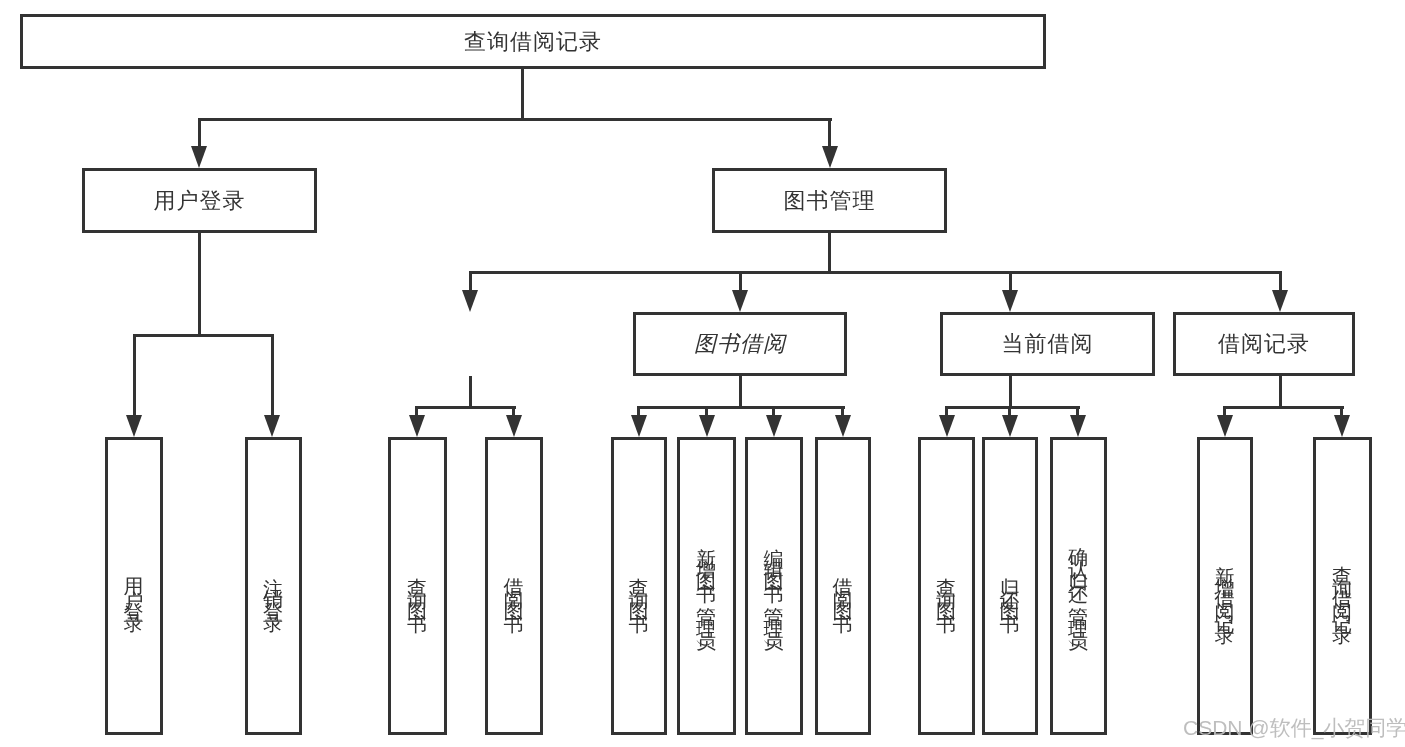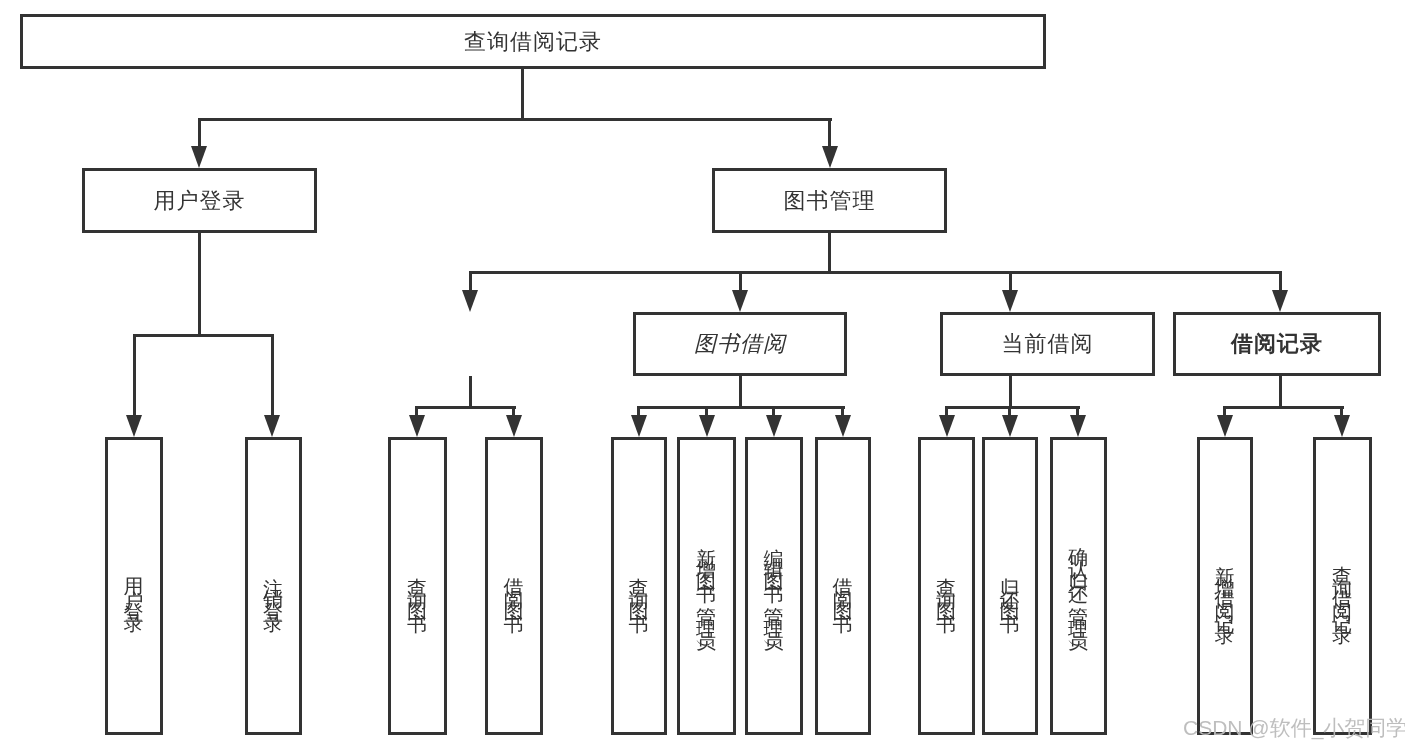--- a/index.html
+++ b/index.html
@@ -89,21 +89,21 @@
 
 
   <div class="hbox" style="left:633px; top:312px; width:214px; height:64px;font-style:italic;">
     <span>图书借阅</span>
   </div>
 
   <div class="hbox" style="left:940px; top:312px; width:215px; height:64px;">
     <span>当前借阅</span>
   </div>
 
-  <div class="hbox" style="left:1173px; top:312px; width:208px; height:64px;font-weight:bold;">
+  <div class="hbox" style="left:1173px; top:312px; width:182px; height:64px;">
     <span>借阅记录</span>
   </div>
 
   <div class="leaf" style="left:105px; top:437px; width:58px; height:298px;">
     <span class="vtext">用户登录</span>
   </div>
 
   <div class="leaf" style="left:245px; top:437px; width:57px; height:298px;">
     <span class="vtext">注销登录</span>
   </div>

